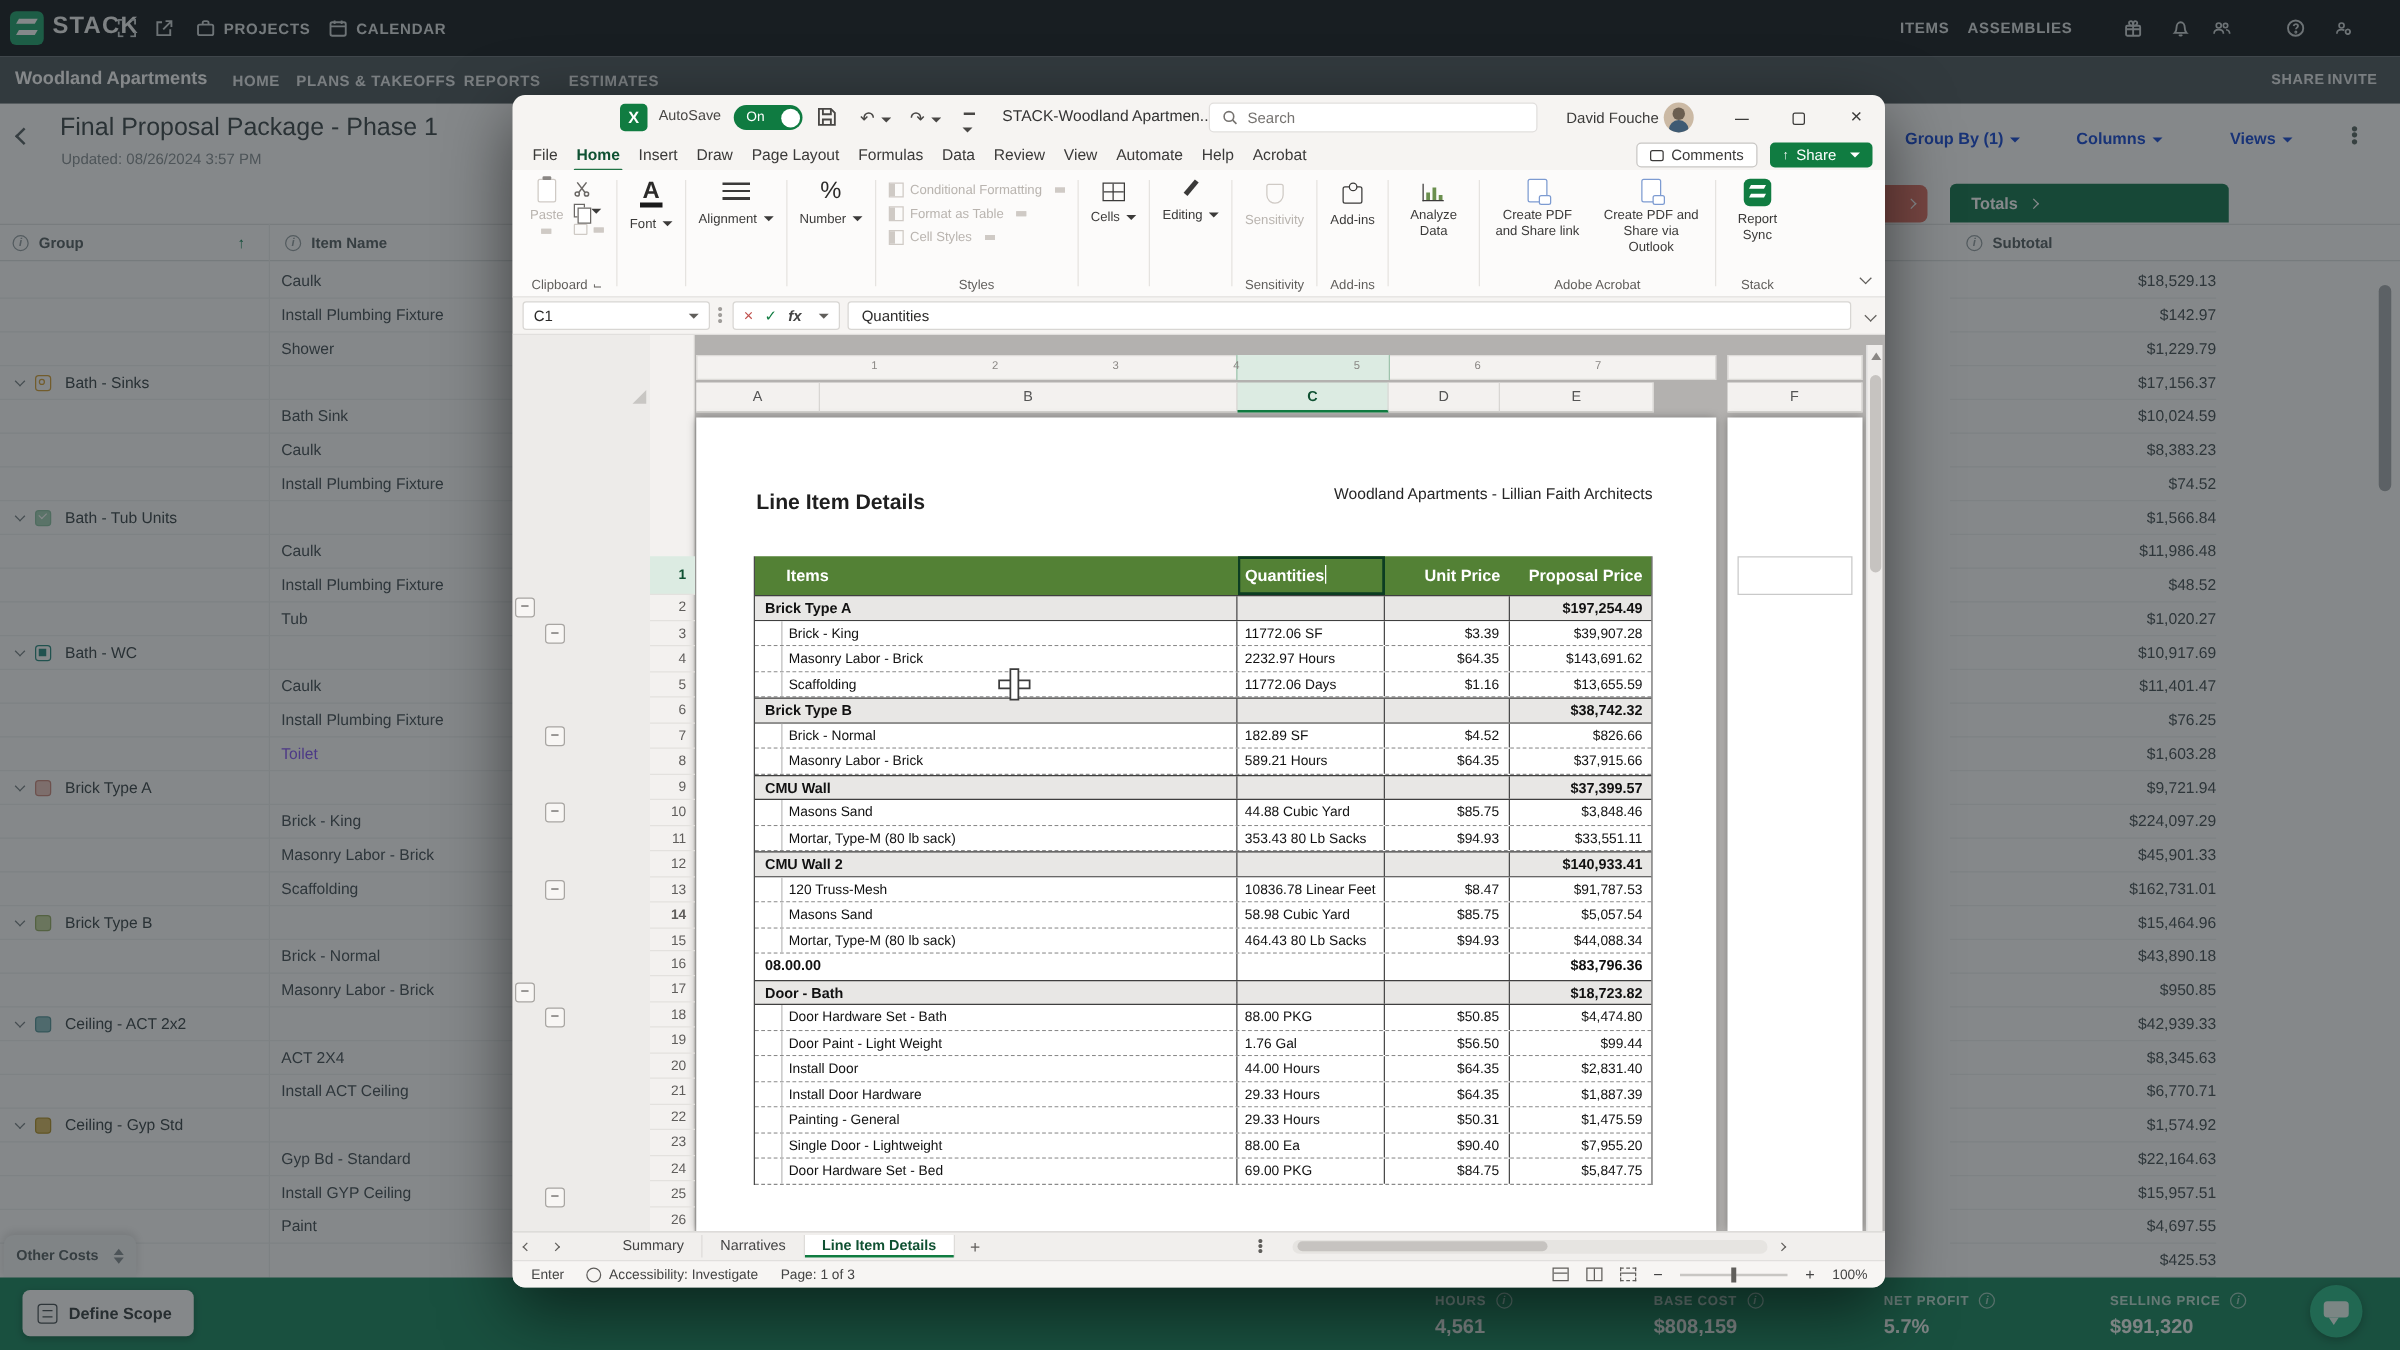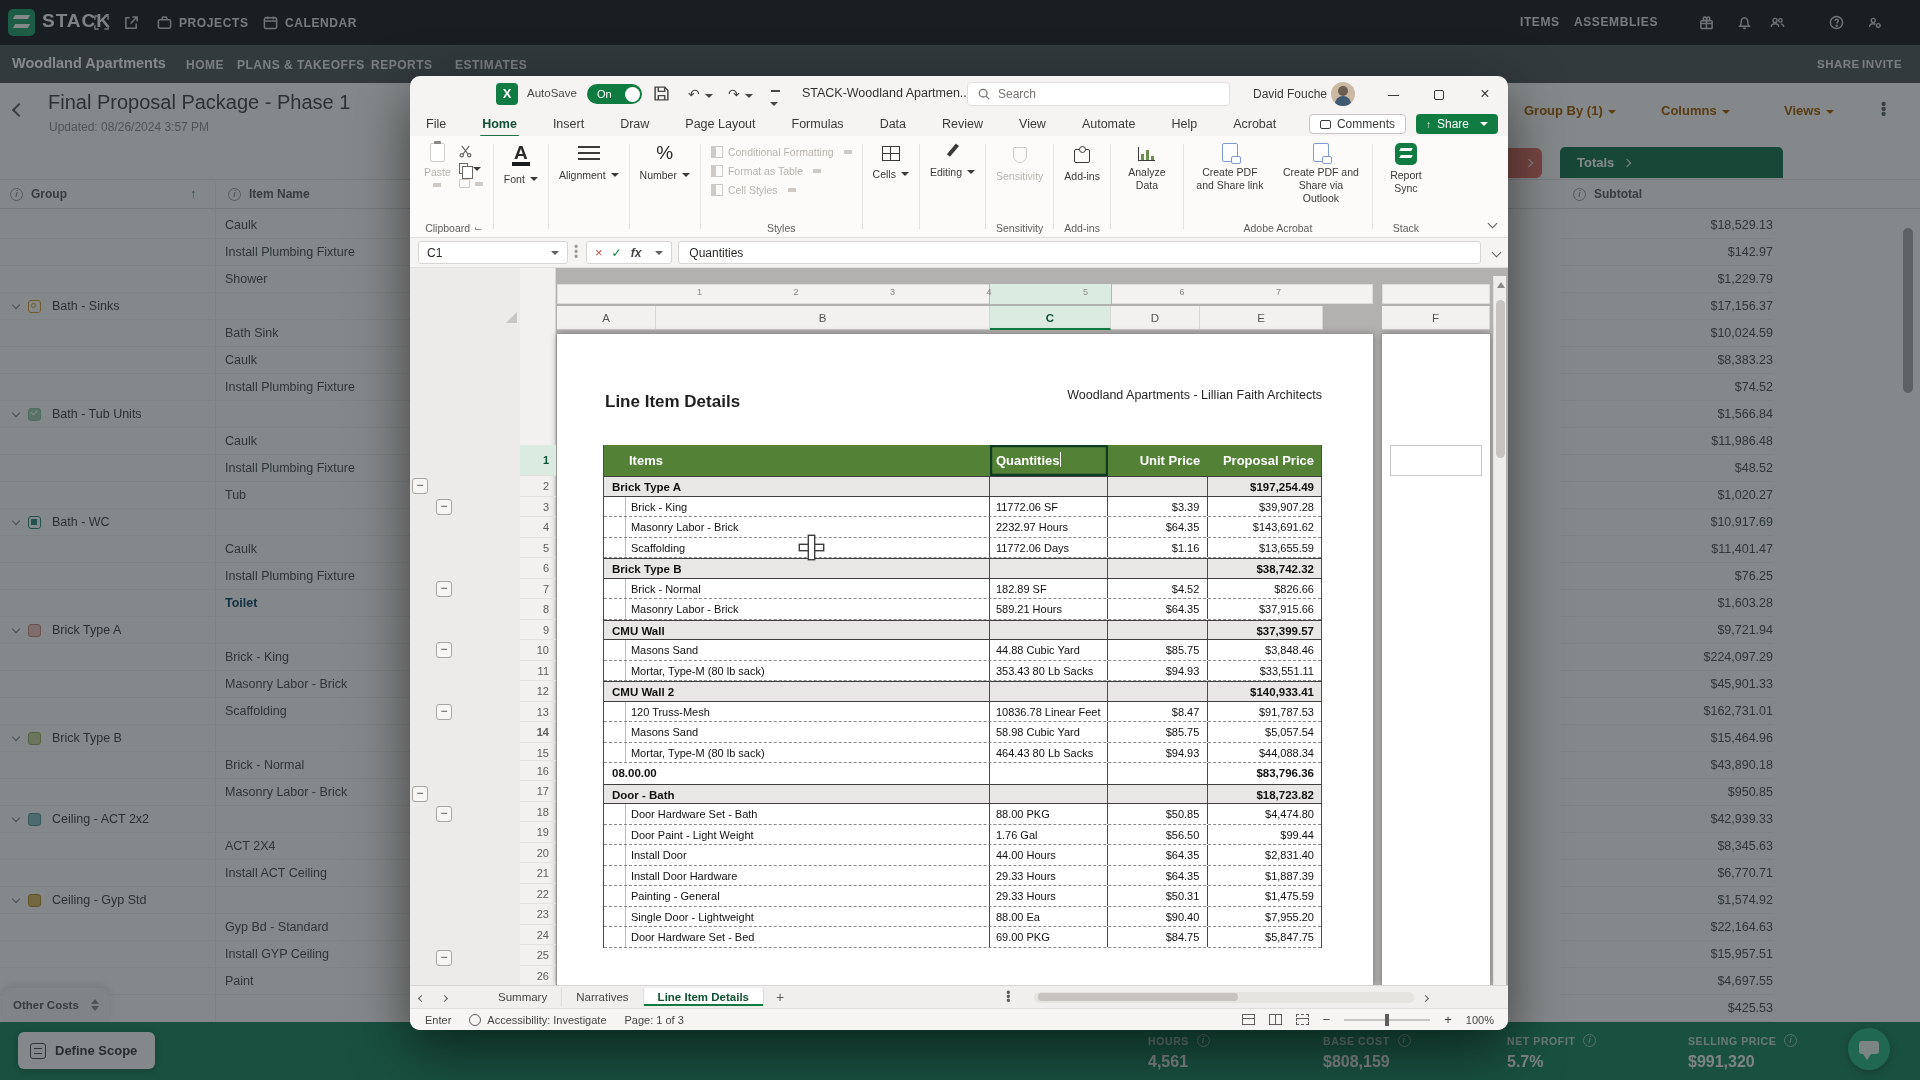--- a/index.html
+++ b/index.html
@@ -24,21 +24,21 @@
   .tb-ico{width:15px;height:15px;fill:none;stroke:#cdd4d6;stroke-width:1.6;}
   .subnav{left:0;top:45px;width:1920px;height:38px;background:#525c61;color:#fff;z-index:1;}
   .proj{left:12px;top:10px;font-size:14.5px;font-weight:600;}
   .sn-item{position:absolute;top:13px;font-size:12px;font-weight:bold;letter-spacing:.5px;color:#e8ebec;}
   .sn-active{border-bottom:3px solid #35c08c;padding-bottom:8px;}
   .content{left:0;top:83px;width:1920px;height:939px;background:#fff;z-index:1;}
   .back{left:14px;top:18px;color:#5a6468;}
   .back .chev{width:10px;height:10px;border-width:2px;}
   .pg-title{left:48px;top:8px;font-size:20px;font-weight:500;color:#414b4f;}
   .pg-updated{left:49px;top:37px;font-size:12px;color:#8c9498;}
-  .tool-link{position:absolute;top:20px;font-size:13px;font-weight:600;color:#a16207;}
+  .tool-link{position:absolute;top:20px;font-size:13px;font-weight:600;color:#1d4ed8;}
   .kebab{left:1881px;top:18px;width:4px;color:#5c6b66;font-size:15px;font-weight:bold;letter-spacing:0;line-height:5px;}
   .grid-head{left:0;top:96px;width:1920px;height:30px;border-top:1px solid #e3e6e6;border-bottom:1px solid #dfe3e3;font-size:12px;font-weight:600;color:#5a6468;}
   .gh-cell{position:absolute;top:7px;display:flex;align-items:center;gap:8px;}
   .v-div{left:215px;top:96px;width:1px;height:843px;background:#eef1f1;}
   .totals-hd{left:1560px;top:64px;width:223px;height:31px;background:#1a7a52;border-radius:5px 5px 0 0;color:#fff;font-size:13px;font-weight:600;display:flex;align-items:center;padding-left:17px;gap:10px;}
   .red-tip{left:1470px;top:65px;width:72px;height:30px;background:#e2766a;border-radius:6px;color:#fff;display:flex;align-items:center;justify-content:flex-end;padding-right:10px;}
   #stack-rows{left:0;top:129px;width:410px;}
   .s-row{position:relative;height:27px;border-bottom:1px solid #f0f2f2;}
   .s-row .chev{position:absolute;left:13px;top:9px;width:6px;height:6px;color:#7a8488;}
   .g-box{position:absolute;left:28px;top:7px;width:13px;height:13px;border-radius:3px;border:1.6px solid;}
@@ -375,21 +375,21 @@
           </span>
           <span class="g-label">Bath - WC</span>
         </div>
         <div class="s-row">
           <span class="g-label" style="left: 225px; font-weight: 400; color: rgb(73, 84, 90);">Caulk</span>
         </div>
         <div class="s-row">
           <span class="g-label" style="left: 225px; font-weight: 400; color: rgb(73, 84, 90);">Install Plumbing Fixture</span>
         </div>
         <div class="s-row">
-          <span class="g-label" style="left: 225px; font-weight: 700; color: #0c4a6e;">Toilet</span>
+          <span class="g-label" style="left: 225px; font-weight: 400; color: #8b5cf6;">Toilet</span>
         </div>
         <div class="s-row">
           <span class="chev"></span>
           <span class="g-box" style="border-color: rgb(205, 141, 128); background: rgb(239, 201, 192);"></span>
           <span class="g-label">Brick Type A</span>
         </div>
         <div class="s-row">
           <span class="g-label" style="left: 225px; font-weight: 400; color: rgb(73, 84, 90);">Brick - King</span>
         </div>
         <div class="s-row">
@@ -560,21 +560,21 @@
       <div class="abs avatar">
           <i></i>
           <u></u>
         </div>
       <div class="winbtn wb-min" style="left:960px"><i></i></div>
       <div class="winbtn wb-max" style="left:1006px"><i></i></div>
       <div class="winbtn" style="left:1052px;font-size:16px">×</div>
     </div>
 
     <div class="abs xl-menu">
-      <span id="menu-tabs" style="display:flex;gap:32px">
+      <span id="menu-tabs" style="display:flex;gap:11px">
           <span class="mtab">File</span>
           <span class="mtab active">Home</span>
           <span class="mtab">Insert</span>
           <span class="mtab">Draw</span>
           <span class="mtab">Page Layout</span>
           <span class="mtab">Formulas</span>
           <span class="mtab">Data</span>
           <span class="mtab">Review</span>
           <span class="mtab">View</span>
           <span class="mtab">Automate</span>

